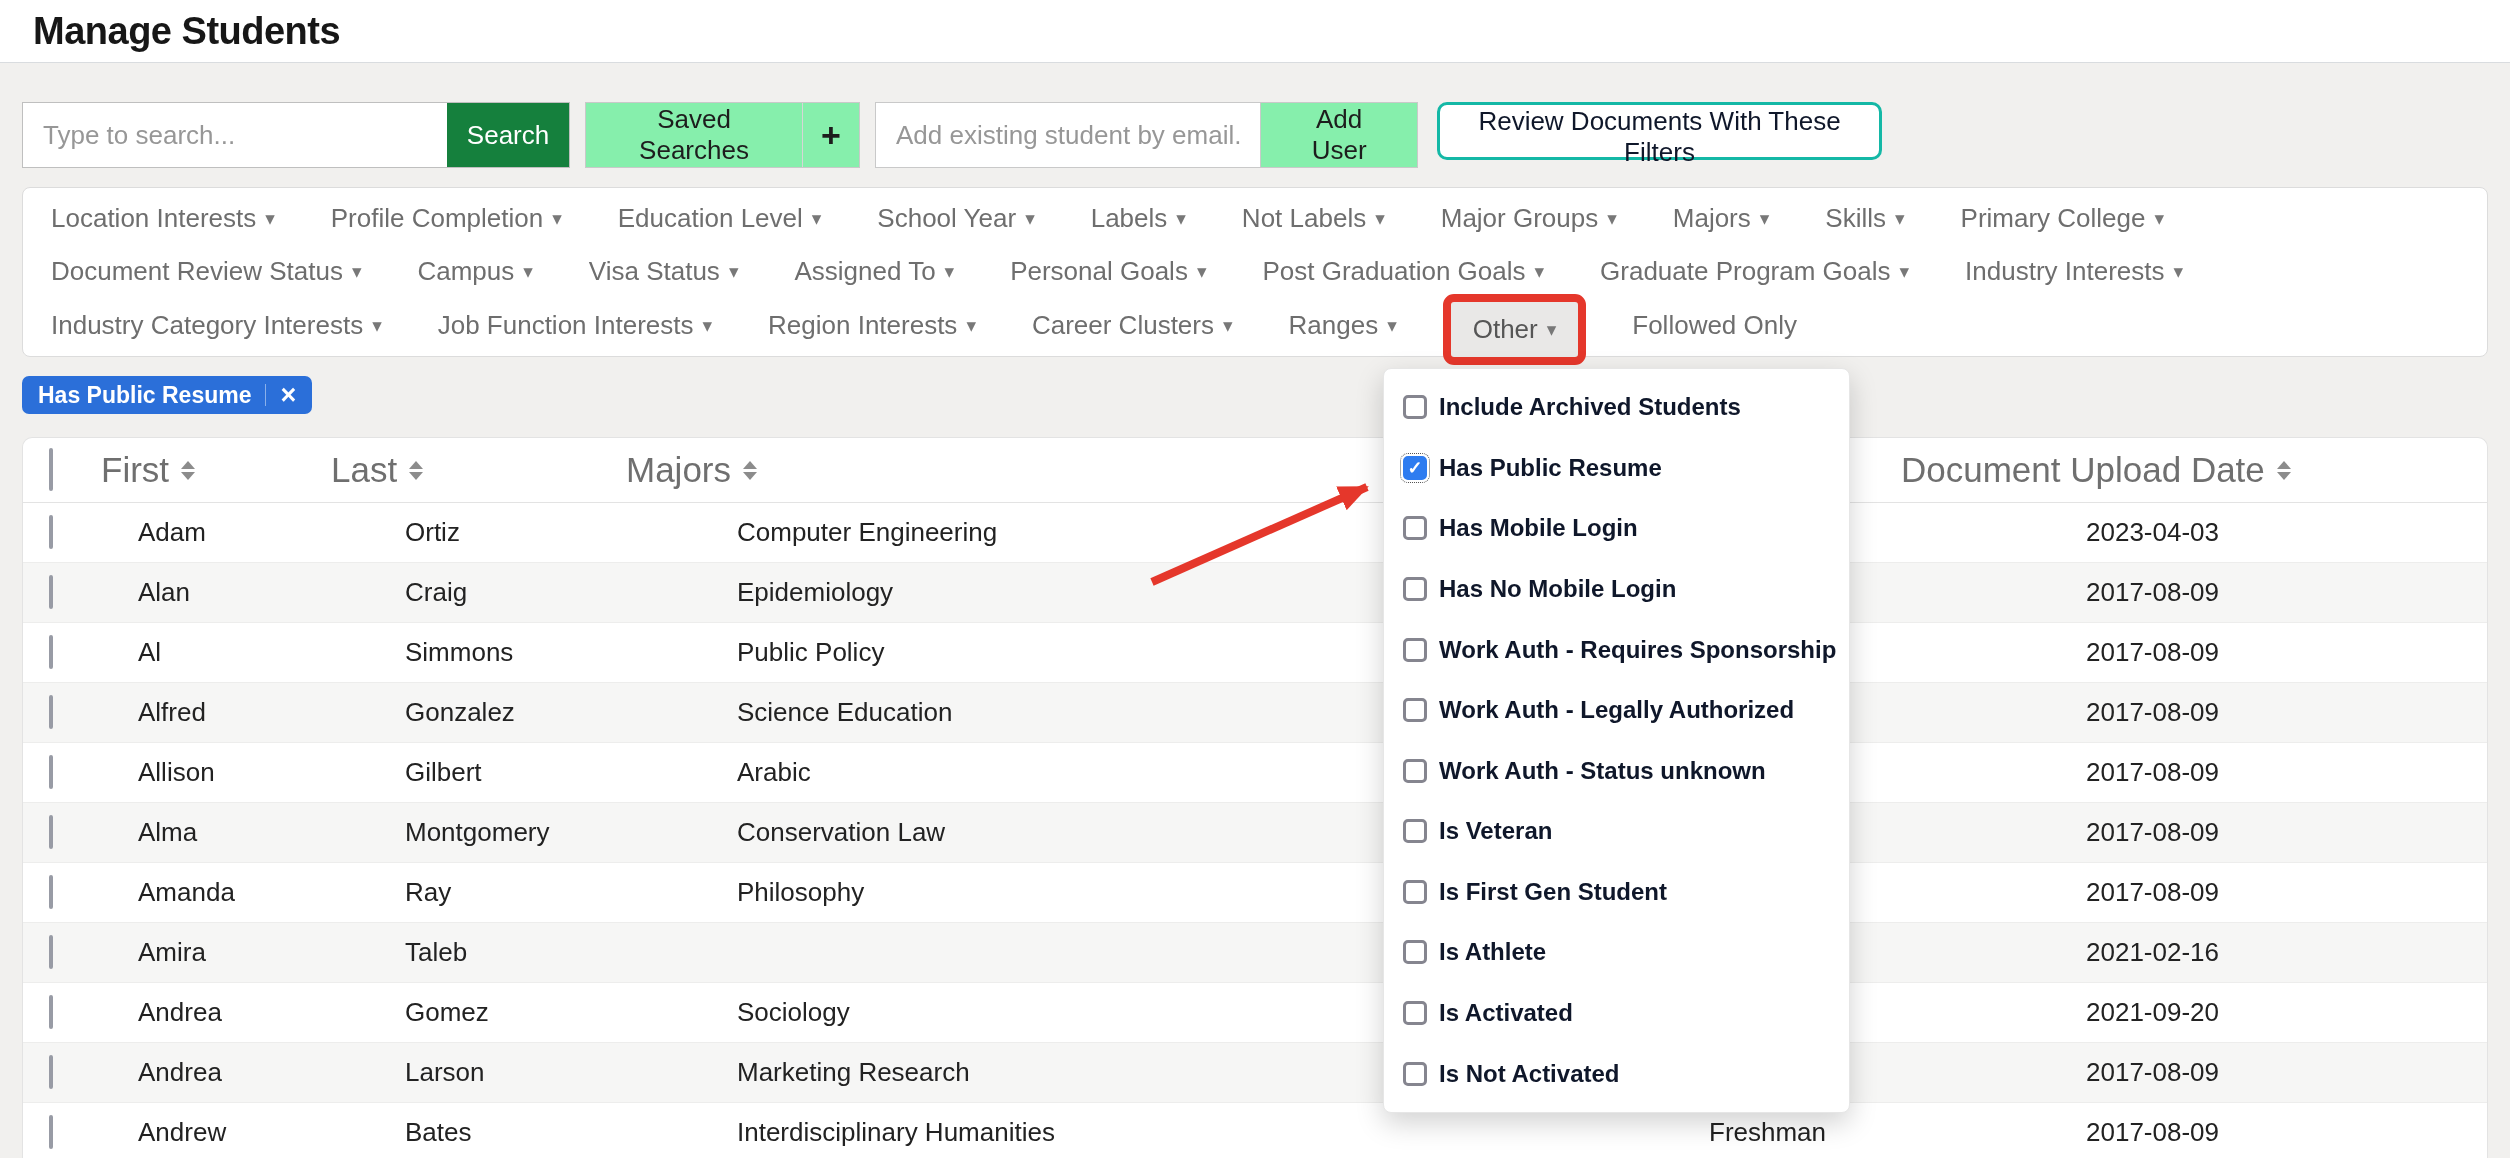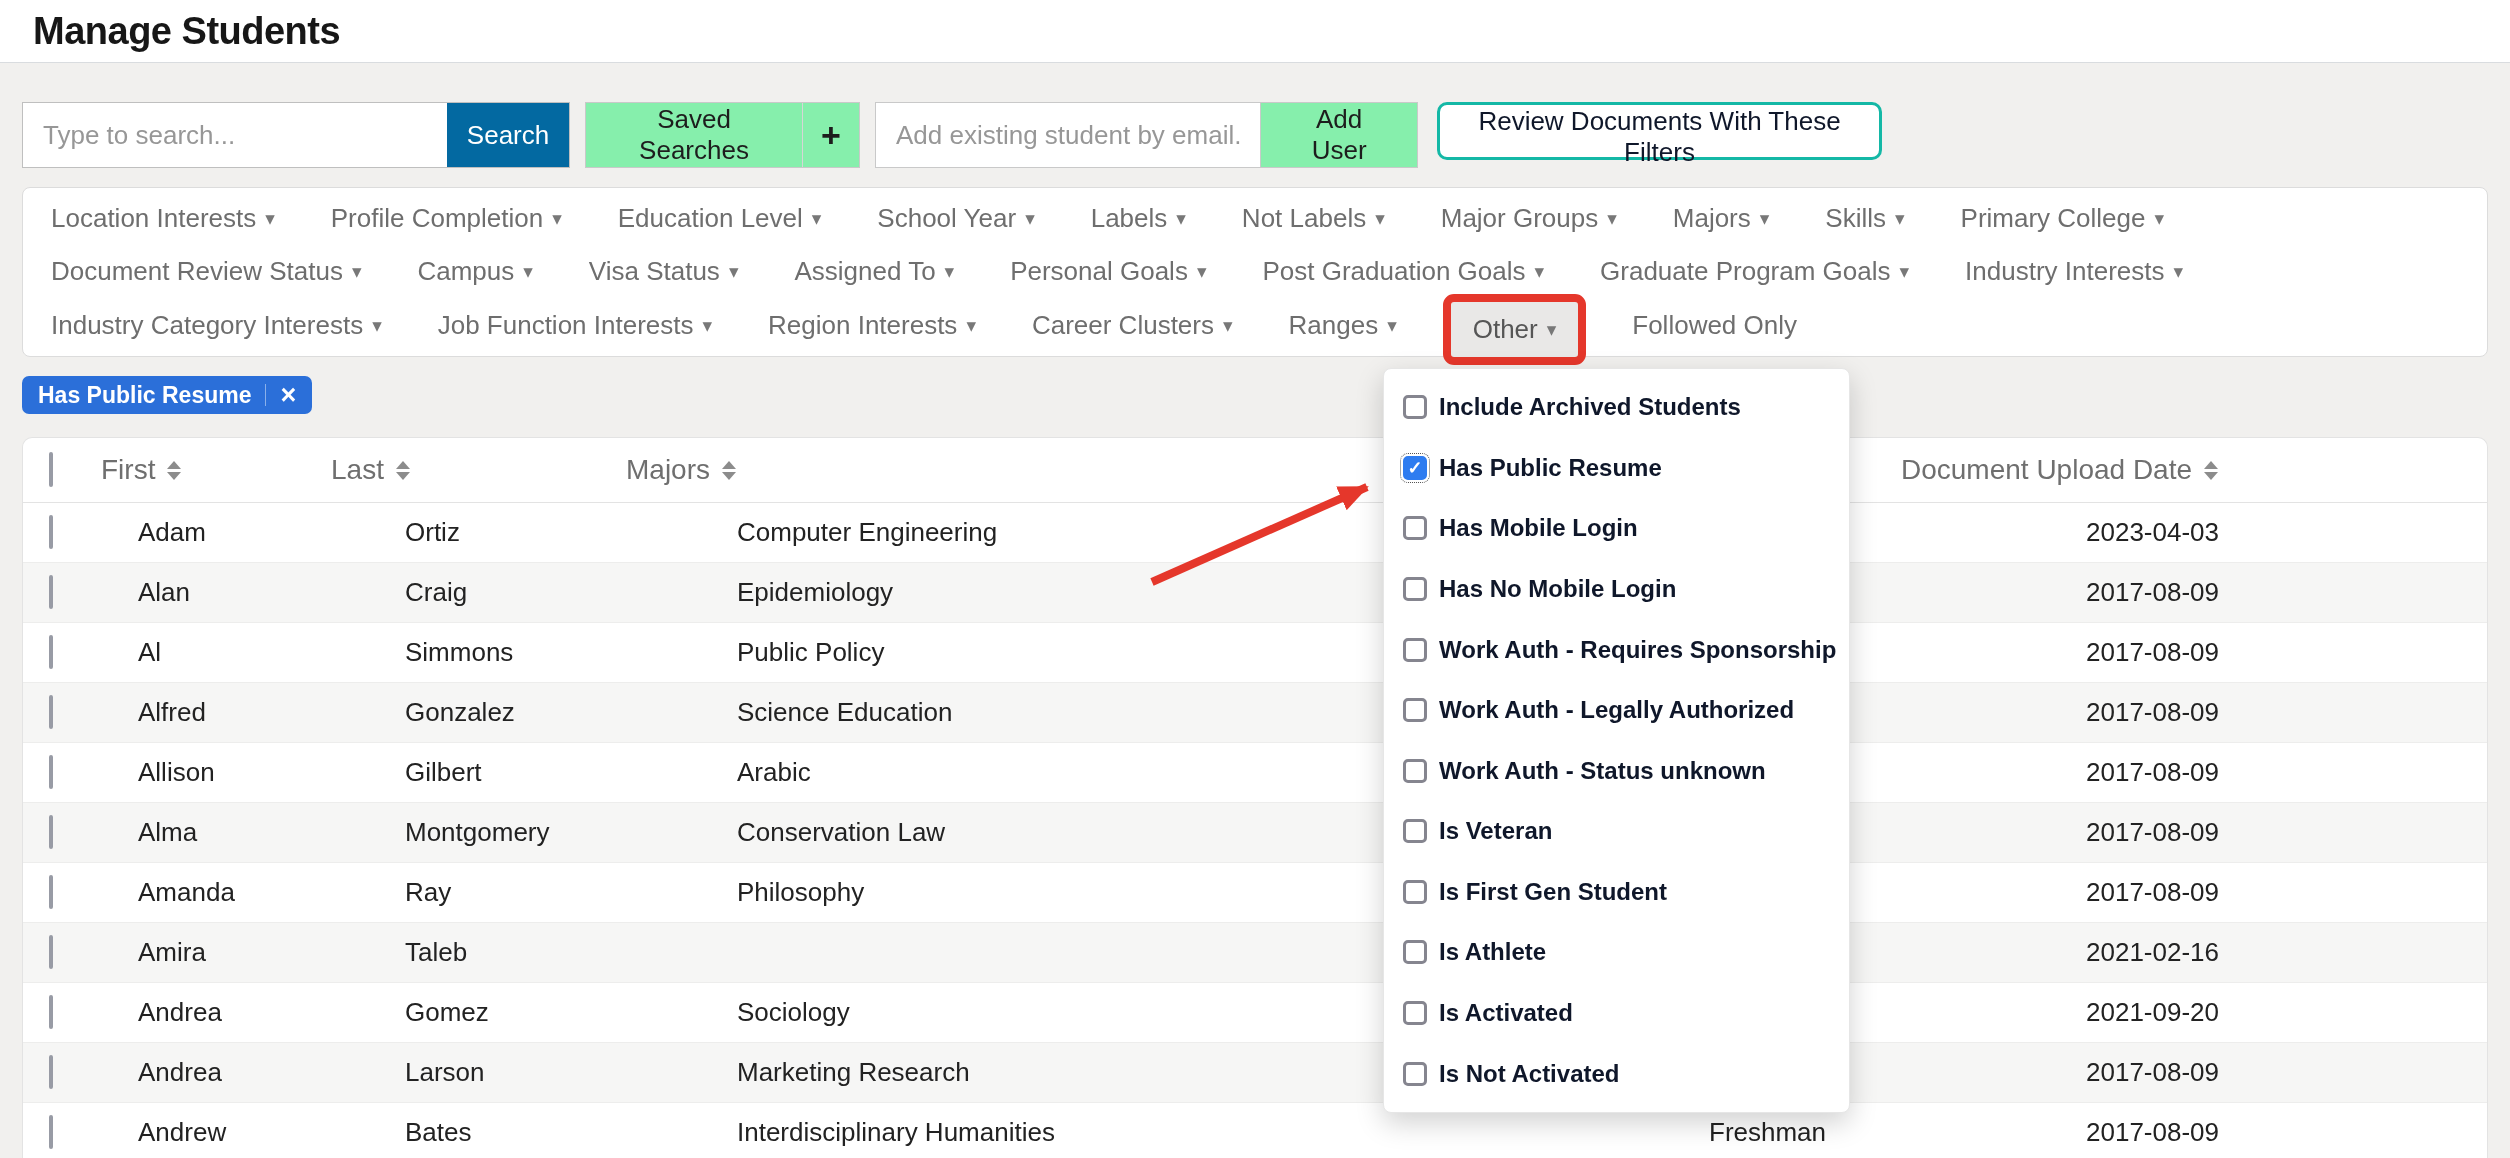--- a/index.html
+++ b/index.html
@@ -16,21 +16,21 @@
   .tab.active{background:#f3f3f2;border:1px solid #d4d4d4;border-bottom:none;border-radius:8px 8px 0 0;height:39px;}
 
   
   .toolbar-group{position:absolute;top:102px;height:66px;display:flex;align-items:stretch;
                  background:#fff;border:1px solid #c9c9c9;border-radius:0;box-sizing:border-box;overflow:hidden;}
   .tb-input{border:none;outline:none;font-family:inherit;font-size:26px;color:#333;padding:0 20px;background:transparent;}
   .tb-input::placeholder{color:#979797;}
   .tb-btn{border:none;background:#86efac;font-family:inherit;font-size:26px;color:#1d1d1d;padding:0 26px;cursor:pointer;}
   .search-group{left:22px;width:548px;border-color:#bfbfbf;}
   .search-group input{width:400px;}
-  .btn-primary{background:#0369a1;color:#fff;width:127px;padding:0;}
+  .btn-primary{background:#15803d;color:#fff;width:127px;padding:0;}
   .saved-group{left:585px;width:275px;}
   .saved-group .divider,.add-group .divider{width:1px;background:#d6d6d6;}
   .plus-btn{width:56px;font-size:34px;font-weight:700;padding:0;}
   .add-group{left:875px;width:543px;}
   .add-group input{width:360px;border-right:1px solid #c9c9c9;}
   .review-btn{position:absolute;left:1437px;top:102px;height:58px;width:445px;background:#fff;
               border:3px solid #14b8a6;border-radius:10px;font-family:inherit;font-size:26px;color:#0f172a;box-sizing:border-box;}
 
   
   .filter-card{position:absolute;left:22px;top:187px;width:2466px;height:170px;background:#fff;
@@ -48,21 +48,21 @@
   .chip-row{position:absolute;left:22px;top:376px;display:flex;gap:12px;z-index:2;}
   .chip{display:flex;align-items:center;height:38px;background:#2b6fd9;border-radius:7px;
         color:#fff;font-size:23px;font-weight:700;padding:0 16px;}
   .chip .chip-div{width:1px;height:22px;background:rgba(255,255,255,.45);margin:0 14px;}
   .chip .chip-x{font-size:27px;font-weight:700;cursor:pointer;line-height:1;}
 
   
   .table-card{position:absolute;left:22px;top:437px;width:2466px;height:721px;background:#fff;
               border:1px solid #e3e3e3;border-bottom:none;border-radius:10px 10px 0 0;box-sizing:border-box;z-index:1;}
   .tgrid{display:grid;grid-template-columns:68px 230px 295px 930px 345px 547px 49px;align-items:center;}
-  .thead{height:64px;border-bottom:1px solid #e3e3e3;color:#6f6f6f;font-size:28px;}
+  .thead{height:64px;border-bottom:1px solid #e3e3e3;color:#6f6f6f;font-size:35px;}
   .th{display:flex;align-items:center;padding-left:10px;}
   .sort{display:none;flex-direction:column;gap:3px;margin-left:12px;}
   .sort.sortable{display:inline-flex;}
   .sort i{width:0;height:0;border-left:7px solid transparent;border-right:7px solid transparent;display:block;}
   .sort .up{border-bottom:8px solid #8c8c8c;}
   .sort .down{border-top:8px solid #8c8c8c;}
   .cbox{width:27px;height:27px;border:2px solid #989ba5;border-radius:6px;background:#fff;
         box-sizing:border-box;margin-left:26px;cursor:pointer;}
   .row{height:59px;border-bottom:1px solid #ededec;font-size:26px;color:#222;gap:37px;}
   .row:nth-child(even){background:#f6f6f5;}

